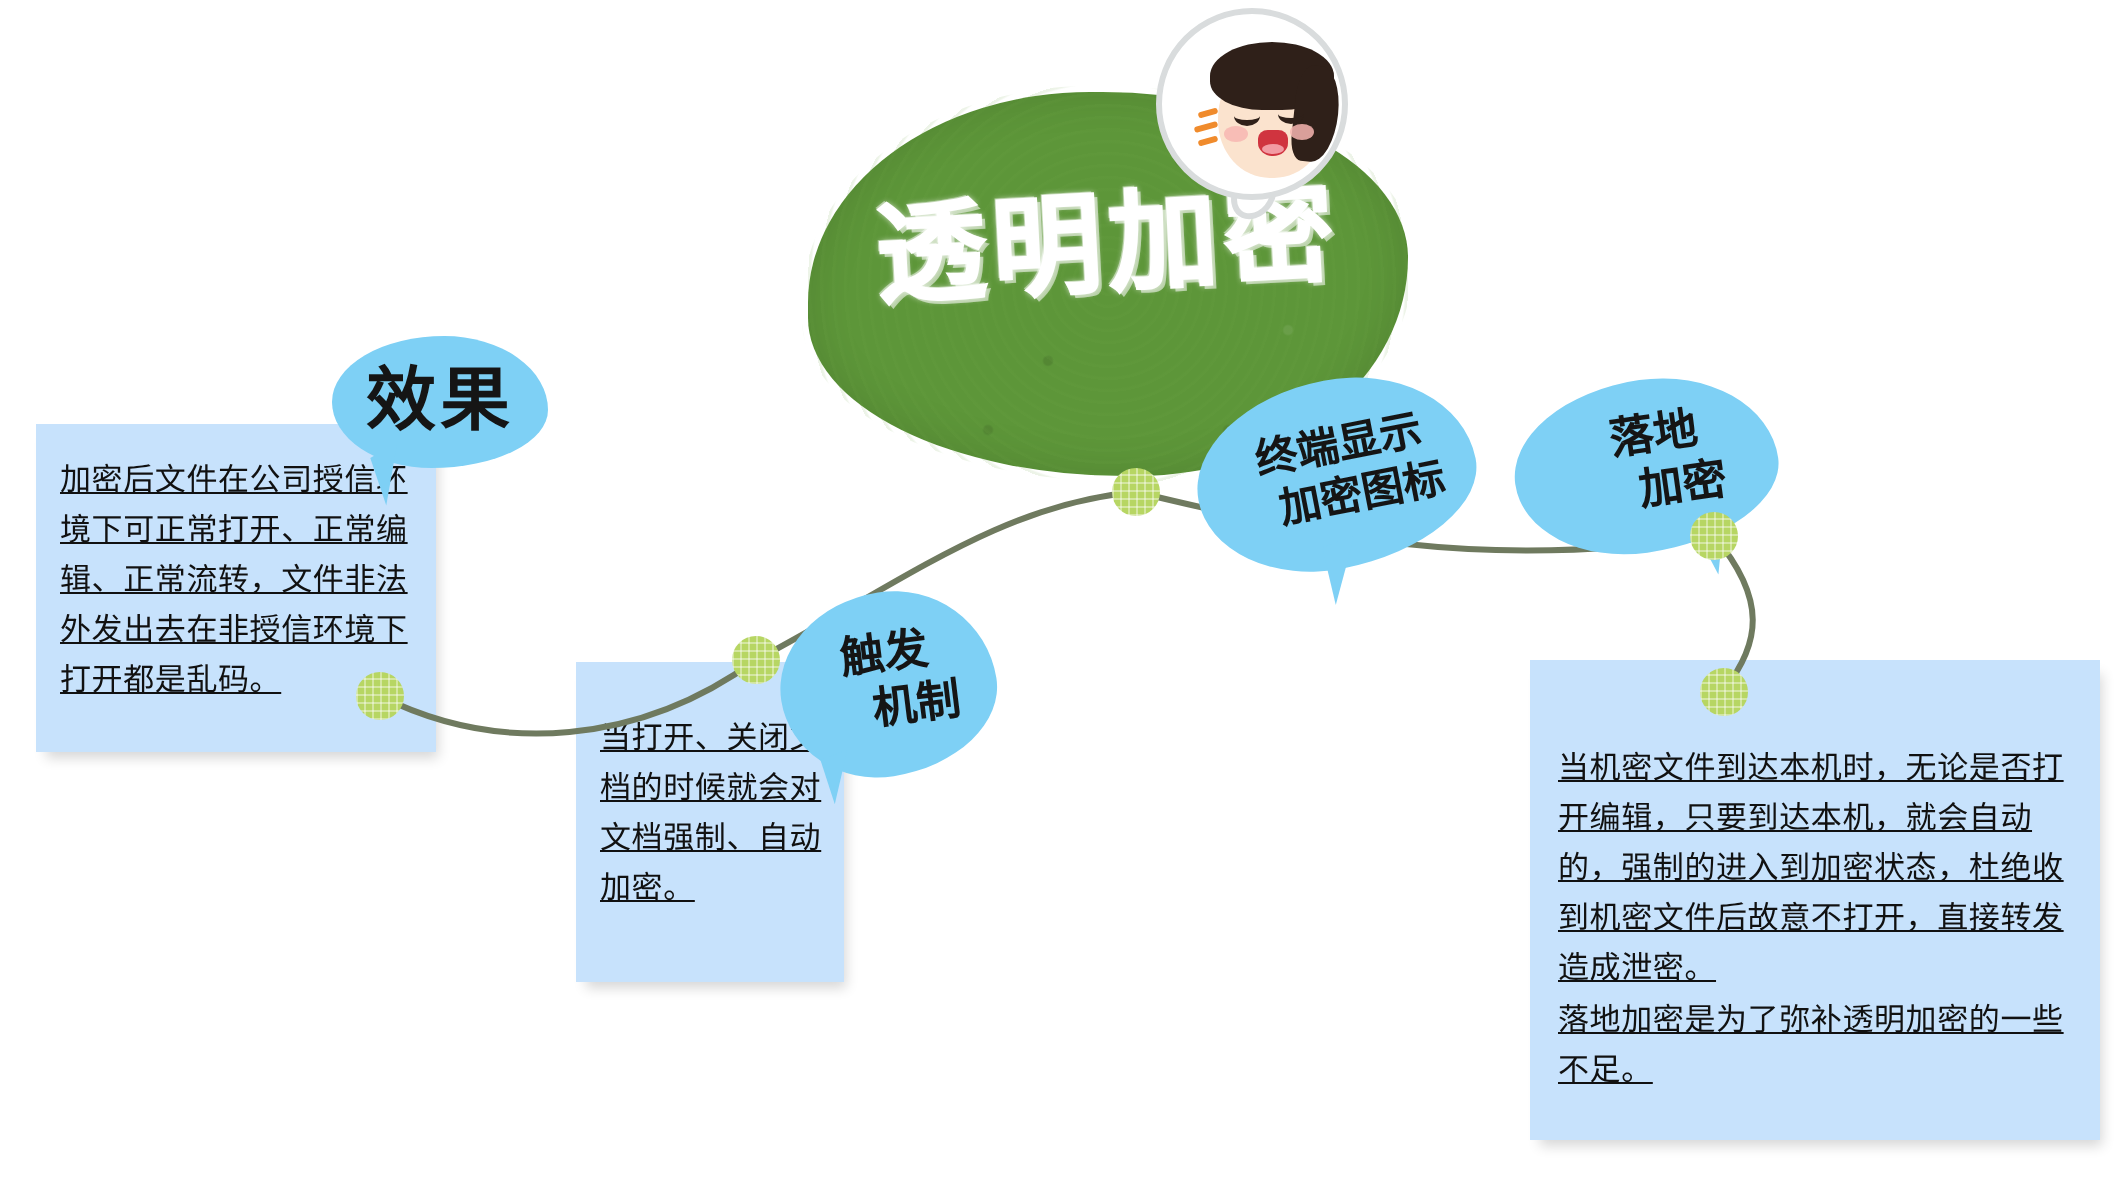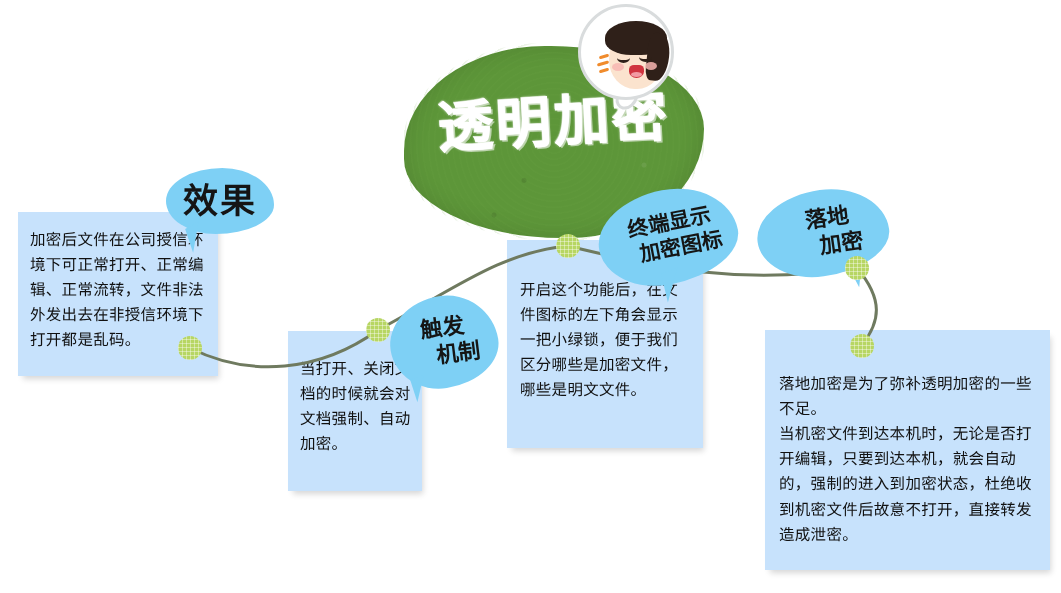--- a/index.html
+++ b/index.html
@@ -147,21 +147,21 @@
     position:absolute;z-index:1;
     background:#c7e2fc;
     box-shadow:3px 5px 6px -2px rgba(0,0,0,.16);
     box-sizing:border-box;
     color:#111111;
     font-size:15.5px;
     line-height:1.62;
     letter-spacing:.3px;
   }
   .card p{margin:0;}
-  .card-text{position:absolute;}
+  .card-text{position:absolute;text-decoration:underline;}
 
   #card-effect{left:18px;top:212px;width:200px;height:164px;}
   #card-effect .card-text{left:12px;top:16px;width:180px;}
 
   #card-trigger{left:288px;top:331px;width:134px;height:160px;}
   #card-trigger .card-text{left:12px;top:26px;width:112px;}
 
   #card-terminal{left:507px;top:240px;width:196px;height:208px;}
   #card-terminal .card-text{left:13px;top:38px;width:172px;}
 
@@ -227,35 +227,32 @@
     <p class="card-text">当打开、关闭文档的时候就会对文档强制、自动加密。</p>
   </div>
   <div class="bubble" id="bubble-trigger">
     <div class="bubble-lines">
       <span class="bline1">触发</span>
       <span class="bline2">机制</span>
     </div>
     <i class="tail"></i>
   </div>
 
-  <div class="card" id="card-terminal">
-    <p class="card-text">开启这个功能后，在文件图标的左下角会显示一把小绿锁，便于我们区分哪些是加密文件，哪些是明文文件。</p>
-  </div>
   <div class="bubble" id="bubble-terminal">
     <div class="bubble-lines">
       <span class="bline1">终端显示</span>
       <span class="bline2">加密图标</span>
     </div>
     <i class="tail"></i>
   </div>
 
   <div class="card" id="card-landing">
     <div class="card-text">
+      <p>当机密文件到达本机时，无论是否打开编辑，只要到达本机，就会自动的，强制的进入到加密状态，杜绝收到机密文件后故意不打开，直接转发造成泄密。</p>
       <p>落地加密是为了弥补透明加密的一些不足。</p>
-      <p>当机密文件到达本机时，无论是否打开编辑，只要到达本机，就会自动的，强制的进入到加密状态，杜绝收到机密文件后故意不打开，直接转发造成泄密。</p>
     </div>
   </div>
   <div class="bubble" id="bubble-landing">
     <div class="bubble-lines">
       <span class="bline1">落地</span>
       <span class="bline2">加密</span>
     </div>
     <i class="tail"></i>
   </div>
 

